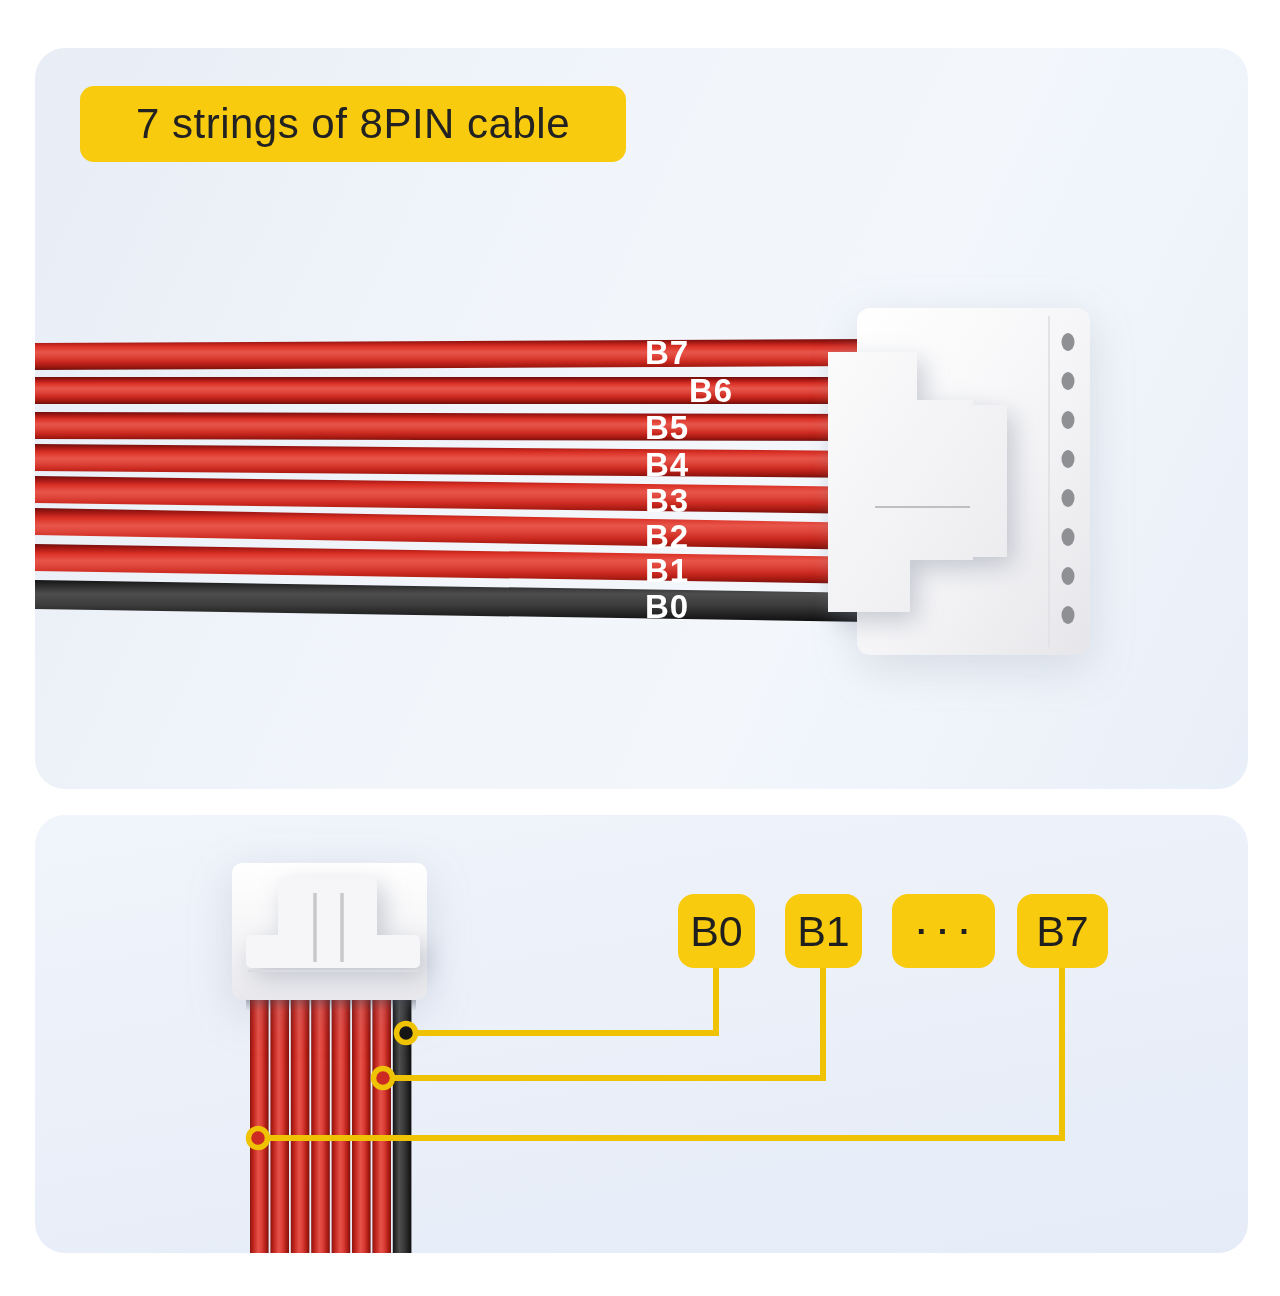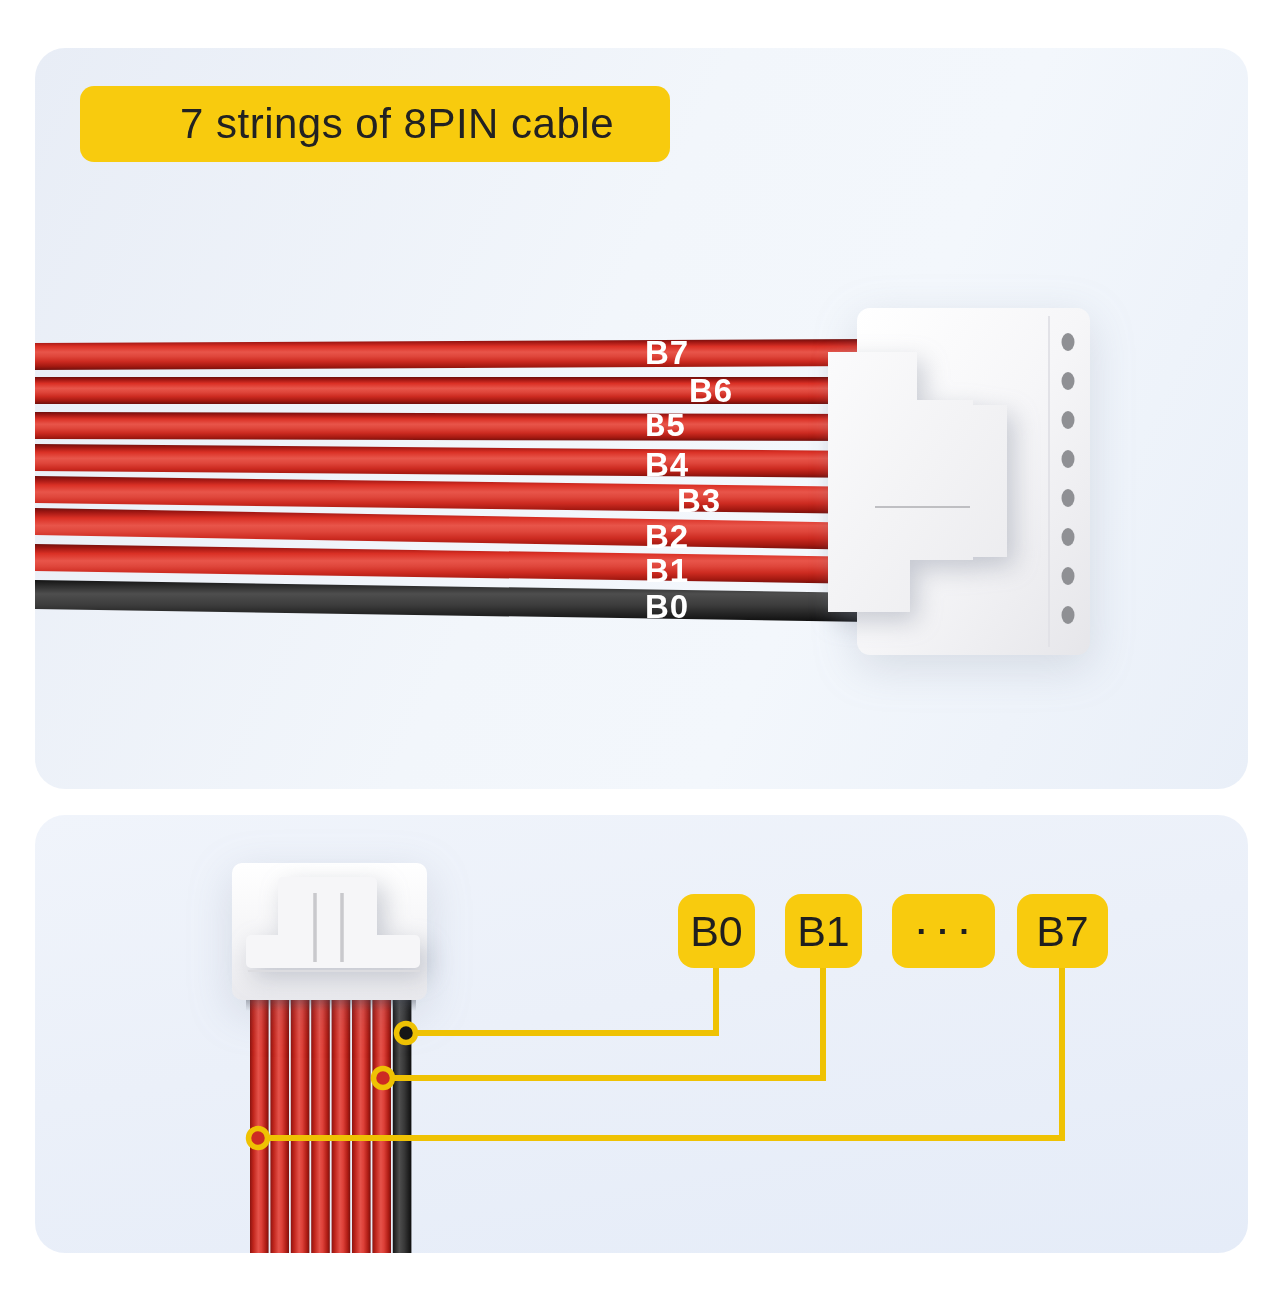--- a/index.html
+++ b/index.html
@@ -5,21 +5,21 @@
   html,body{margin:0;padding:0;background:#ffffff;}
   body{font-family:"Liberation Sans", sans-serif;}
   .stage{position:relative;width:1280px;height:1296px;background:#ffffff;overflow:hidden;}
 
   .panel{position:absolute;left:35px;width:1213px;border-radius:30px;overflow:hidden;}
   .panel-top{top:48px;height:741px;background:linear-gradient(115deg,#e8edf6 0%,#f2f6fb 45%,#f3f7fc 65%,#e9eff8 100%);}
   .panel-bottom{top:815px;height:438px;background:linear-gradient(170deg,#f0f4fb 0%,#ebf0f9 45%,#e5ecf8 100%);}
 
   .title-badge{position:absolute;left:45px;top:38px;width:546px;height:76px;border-radius:14px;
     background:#F8CB0E;display:flex;align-items:center;justify-content:center;
-    font-size:42px;color:#222222;letter-spacing:0.5px;padding-left:44px;}
+    font-size:42px;color:#222222;letter-spacing:0.5px;}
 
   .wire-label{position:absolute;left:610px;height:38px;line-height:38px;
     color:#ffffff;font-size:33px;font-weight:600;letter-spacing:1px;}
 
   .pin-badge{position:absolute;top:79px;height:74px;border-radius:16px;background:#F8CB0E;
     display:flex;align-items:center;justify-content:center;font-size:43px;color:#1F1F1F;}
   .pin-badge.dots{font-weight:700;font-size:34px;letter-spacing:10px;padding-left:10px;}
 
   svg{position:absolute;left:0;top:0;display:block;}
   .latch-shadow{filter:drop-shadow(7px 9px 12px rgba(110,118,138,0.35));}
@@ -85,23 +85,23 @@
           <ellipse cx="1033" cy="528" rx="6.5" ry="9"></ellipse>
           <ellipse cx="1033" cy="567" rx="6.5" ry="9"></ellipse>
         </g>
         <path class="latch-shadow" d="M 793,304 H 882 V 352 H 938 V 357 H 972 V 509 H 938 V 512 H 875 V 564 H 793 Z" fill="url(#lg)"></path>
         <line x1="840" y1="459" x2="935" y2="459" stroke="#aeaeb2" stroke-width="1.5"></line>
       </g>
     </svg>
 
     <div class="wire-label" style="top:286px;">B7</div>
     <div class="wire-label" style="top:324px;margin-left:44px;">B6</div>
-    <div class="wire-label" style="top:361px;font-family:Liberation Mono, monospace;">B5</div>
+    <div class="wire-label" style="top:361px;">B5</div>
     <div class="wire-label" style="top:398px;">B4</div>
-    <div class="wire-label" style="top:434px;margin-left:32px;">B3</div>
+    <div class="wire-label" style="top:434px;">B3</div>
     <div class="wire-label" style="top:470px;text-align:center;">B2</div>
     <div class="wire-label" style="top:504px;">B1</div>
     <div class="wire-label" style="top:540px;">B0</div>
 
     <div class="title-badge">7 strings of 8PIN cable</div>
   </div>
 
   <div class="panel panel-bottom">
 
     <svg width="1213" height="438" viewBox="0 0 1213 438">

